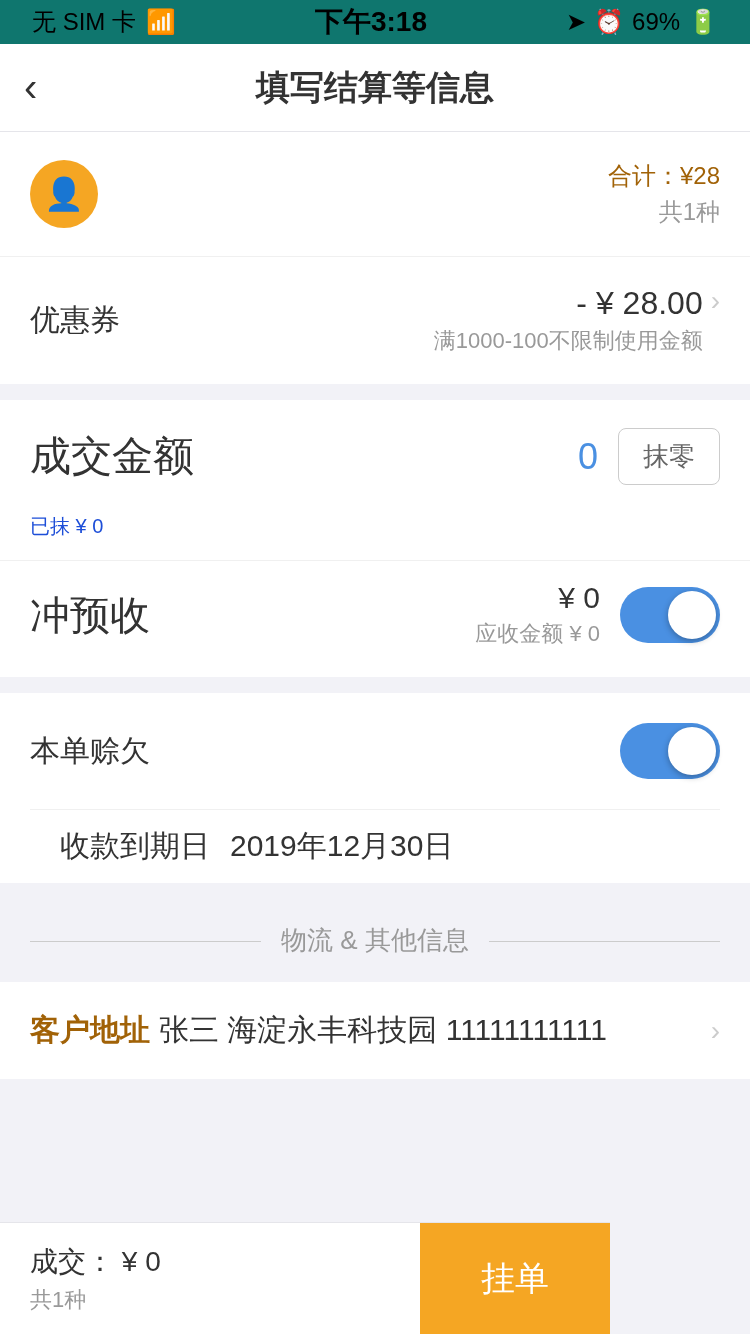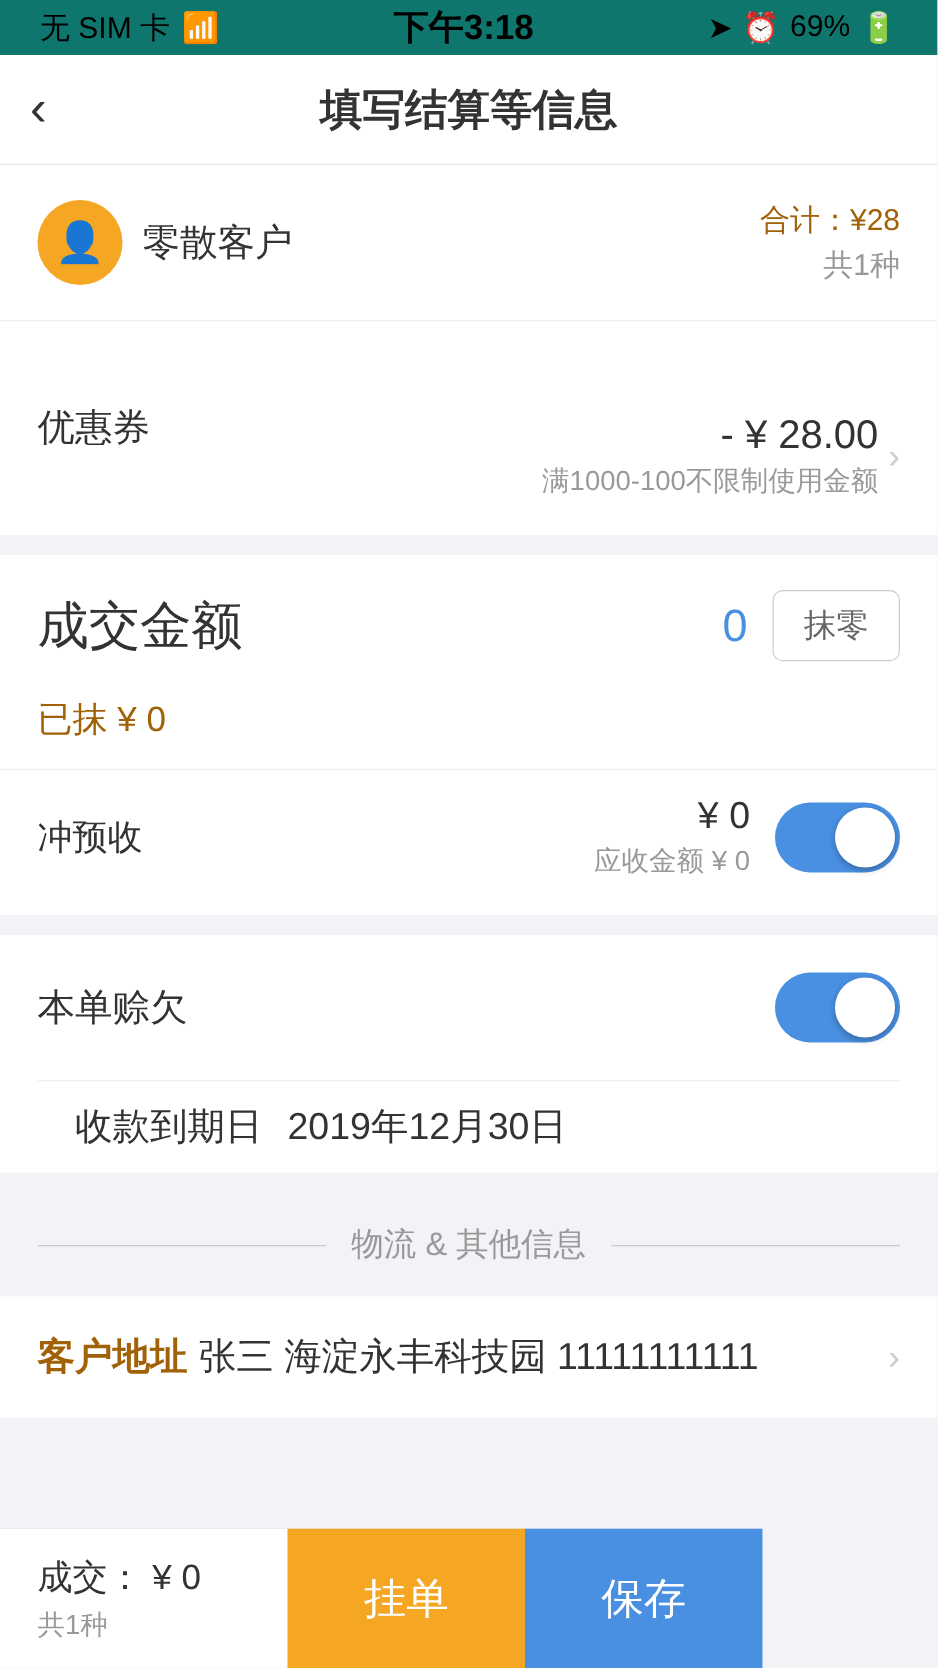--- a/index.html
+++ b/index.html
@@ -89,21 +89,21 @@
     
     .coupon-row {
       display: flex;
       align-items: center;
       justify-content: space-between;
       padding: 28px 30px;
       background: #fff;
       border-top: 1px solid #f0f0f0;
     }
     .coupon-label { font-size: 30px; color: #333; }
-    .coupon-right { display: flex; align-items: center; gap: 8px; margin-top: 44px; }
+    .coupon-right { display: flex; align-items: flex-start; gap: 8px; }
     .coupon-info { text-align: right; }
     .coupon-discount { font-size: 32px; color: #333; font-weight: 500; }
     .coupon-desc { font-size: 22px; color: #999; margin-top: 4px; }
     .chevron { font-size: 28px; color: #ccc; }
 
     
     .deal-section {
       background: #fff;
       margin-bottom: 16px;
     }
@@ -123,34 +123,34 @@
     .round-zero-btn {
       border: 1.5px solid #ccc;
       border-radius: 8px;
       padding: 10px 24px;
       font-size: 26px;
       color: #666;
       background: #fff;
       cursor: pointer;
     }
     .deal-sub {
-      font-size: 28px;
-      color: #a16207;
+      font-size: 20px;
+      color: #1d4ed8;
       padding: 0 30px 20px;
     }
 
     
     .precollect-row {
       display: flex;
       align-items: center;
       justify-content: space-between;
       padding: 20px 30px 28px;
       border-top: 1px solid #f0f0f0;
     }
-    .precollect-label { font-size: 28px; color: #333; }
+    .precollect-label { font-size: 40px; color: #333; }
     .precollect-right { display: flex; align-items: center; gap: 20px; }
     .precollect-info { text-align: right; }
     .precollect-amount { font-size: 30px; color: #333; }
     .precollect-sub { font-size: 22px; color: #999; margin-top: 4px; }
 
     
     .toggle {
       width: 100px;
       height: 56px;
       background: #4a90e2;
@@ -293,21 +293,20 @@
   <div class="nav-back">‹</div>
   <div class="nav-title">填写结算等信息</div>
 </div>
 
 <div class="section">
   <div class="customer-row">
     <div class="customer-left">
       <div class="avatar">
         <span>👤</span>
       </div>
-      <span class="customer-name">零散客户</span>
     </div>
     <div class="customer-right">
       <div class="total-amount">合计：¥28</div>
       <div class="total-count">共1种</div>
     </div>
   </div>
 
   <div class="coupon-row">
     <span class="coupon-label">优惠券</span>
     <div class="coupon-right">
@@ -370,14 +369,13 @@
 </div>
 
 <div class="bottom-spacer"></div>
 
 <div class="bottom-bar">
   <div class="bottom-left">
     <div class="bottom-deal">成交：  ¥ 0</div>
     <div class="bottom-count">共1种</div>
   </div>
   <button class="bottom-btn btn-hold">挂单</button>
-  <button class="bottom-btn btn-save">保存</button>
 </div>
 
 </body></html>

